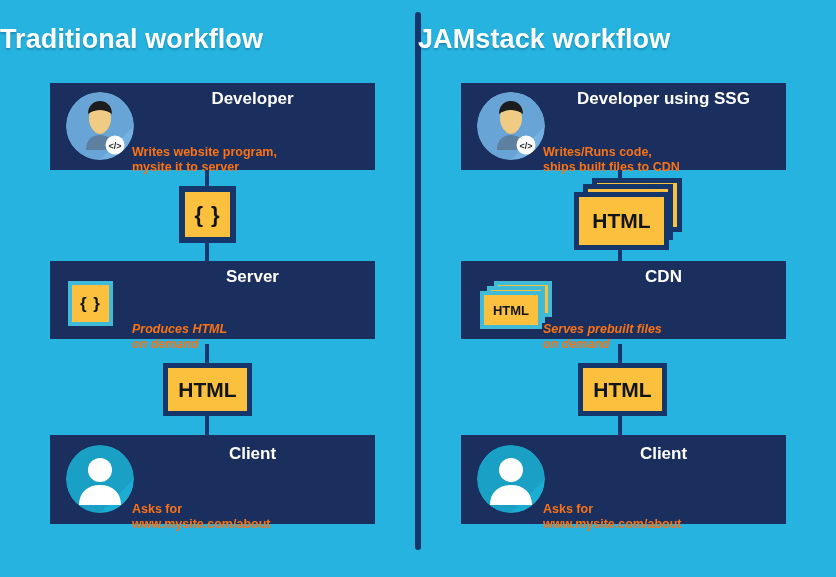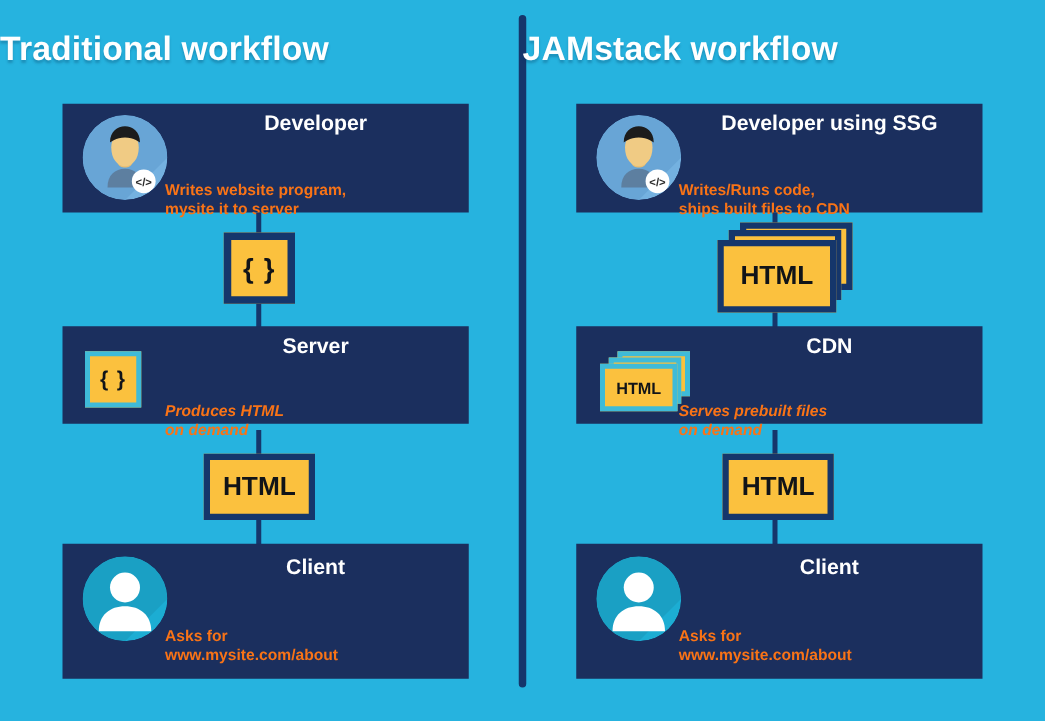--- a/index.html
+++ b/index.html
@@ -38,21 +38,21 @@
   .stage{
     position:absolute;
     background:#1B2F5E;
     box-sizing:border-box;
   }
   .col-left  .stage{left:50px;width:325px;}
   .col-right .stage{left:43px;width:325px;}
 
   .stage-dev   {top:83px;height:87px;}
   .stage-mid   {top:261px;height:78px;}
-  .stage-client{top:435px;height:108px;}
+  .stage-client{top:435px;height:89px;}
 
   .stage-title{
     position:absolute;left:86px;right:6px;top:6px;
     text-align:center;
     color:#ffffff;font-size:17px;font-weight:bold;
     white-space:nowrap;
   }
   .stage-sub{
     position:absolute;left:82px;right:4px;top:31px;
     text-align:left;

